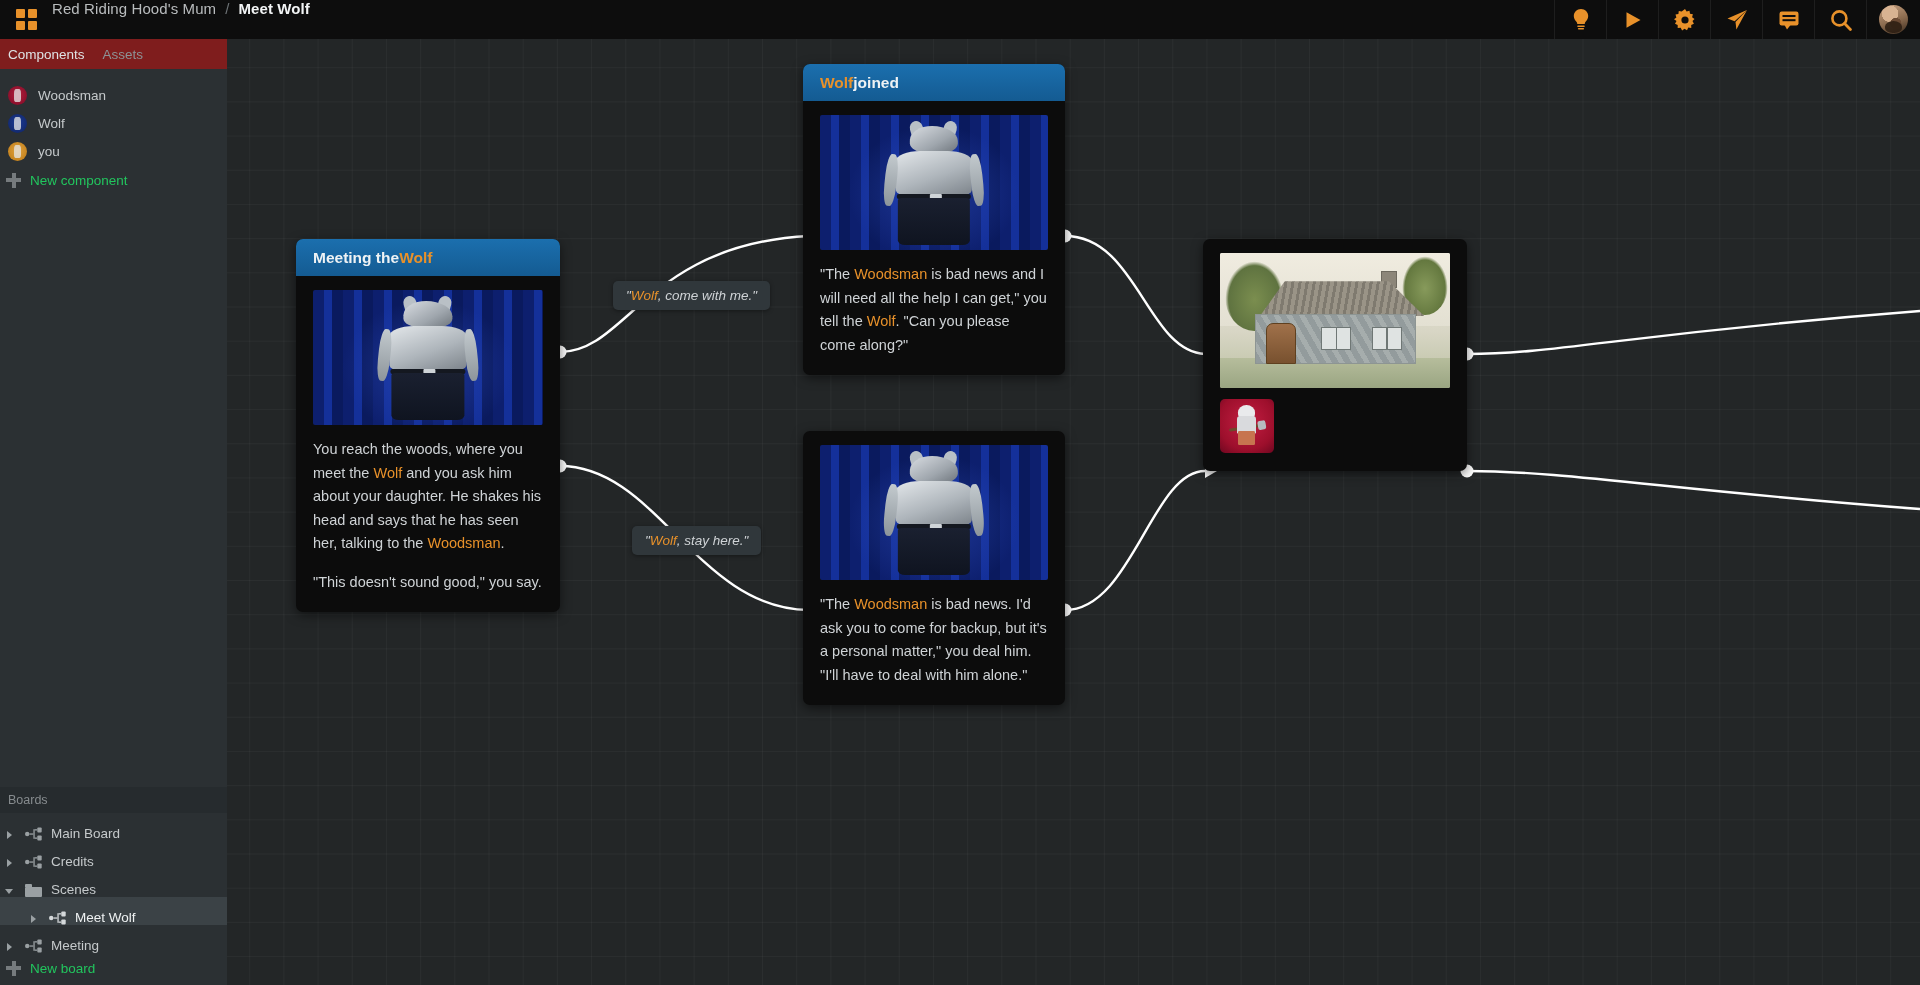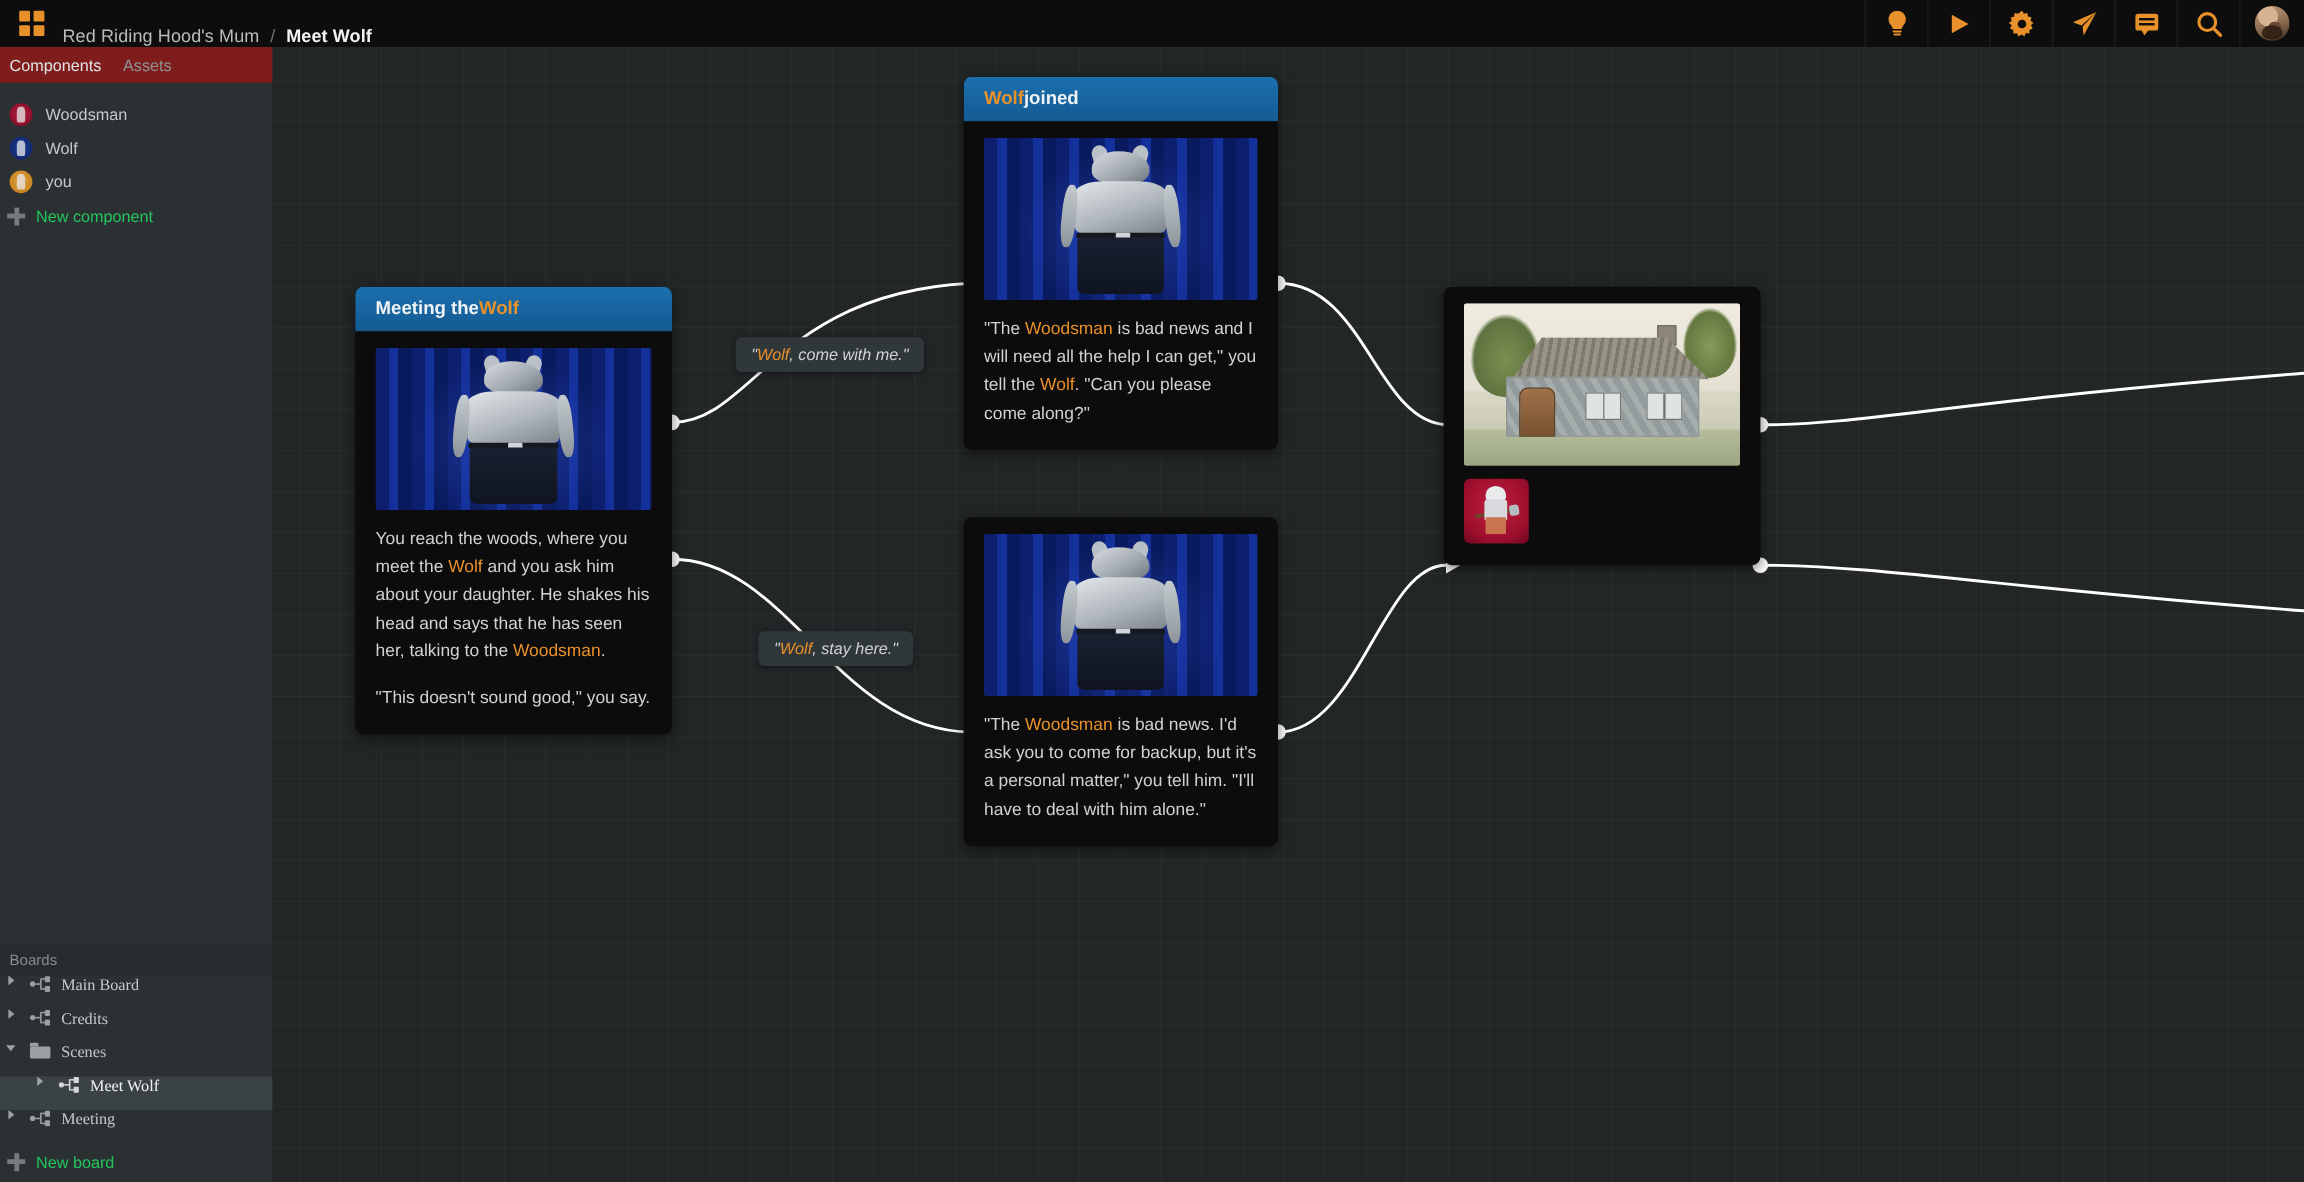--- a/index.html
+++ b/index.html
@@ -8,21 +8,21 @@
     background: #1b1b1b;
     font-family: "Liberation Sans", sans-serif;
     overflow: hidden;
   }
 
   
   #topbar {
     position: absolute; top: 0; left: 0;
     width: 1920px; height: 39px;
     background: #0d0d0d;
-    display: flex; align-items: flex-end;
+    display: flex; align-items: flex-start;
     z-index: 40;
   }
   #app-logo {
     width: 52px; height: 39px;
     display: flex; align-items: center; justify-content: center;
   }
   .logo-grid {
     display: grid; grid-template-columns: 9px 9px; grid-template-rows: 9px 9px;
     gap: 3px;
   }
@@ -102,23 +102,22 @@
 
   #boards-header {
     height: 26px; background: #262b2e;
     display: flex; align-items: center; padding-left: 8px;
     flex: 0 0 auto;
   }
   #boards-header span { font-size: 12.5px; color: #878c8f; }
 
   #boards-list { flex: 0 0 auto; padding-bottom: 2px; }
   .board-row {
-    height: 28px; display: flex; align-items: flex-start; gap: 9px;
+    height: 28px; display: flex; align-items: flex-end; gap: 9px;
     padding-left: 6px;
-    font-family: Liberation Serif, serif;
   }
   .board-row.selected { background: #3b4246; }
   .board-row.indent { padding-left: 30px; }
   .caret {
     width: 10px; height: 10px; flex: 0 0 auto; position: relative;
   }
   .caret::after {
     content: ""; position: absolute; left: 1px; top: 0px;
     border-left: 5px solid #9aa0a3; border-top: 4.5px solid transparent;
     border-bottom: 4.5px solid transparent;
@@ -566,21 +565,21 @@
           <div class="fig-ear-l"></div>
             <div class="fig-ear-r"></div>
           <div class="fig-head"></div>
             <div class="fig-torso"></div>
           <div class="fig-arm-l"></div>
             <div class="fig-arm-r"></div>
           <div class="fig-belt"></div>
             <div class="fig-legs"></div>
         </div>
       </div>
-      <div class="body-text"><span class="it">"The </span><span class="hl it">Woodsman</span><span class="it"> is bad news. I'd ask you to come for backup, but it's a personal matter,"</span><span> you tell him. </span><span class="it">"I'll have to deal with him alone."</span></div>
+      <div class="body-text"><span class="it">"The </span><span class="hl it">Woodsman</span><span class="it"> is bad news. I'd ask you to come for backup, but it's a personal matter,"</span><span> you deal him. </span><span class="it">"I'll have to deal with him alone."</span></div>
     </div>
   </div>
 
   <div class="card" style="left:976px; top:200px; width:264px;">
     <div class="card-body">
       <div class="card-img cottage-img">
         <div class="sky"></div>
         <div class="tree-l"></div>
         <div class="tree-r"></div>
         <div class="ground"></div>

